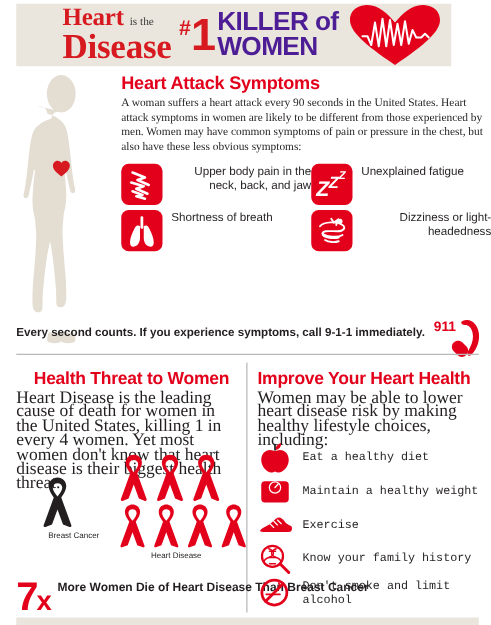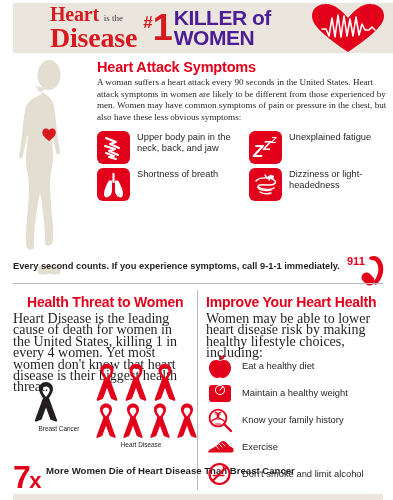--- a/index.html
+++ b/index.html
@@ -6,21 +6,21 @@
   html, body {
     width: 393px; height: 500px;
     background: #ffffff;
     font-family: "Liberation Sans", sans-serif;
     overflow: hidden;
   }
   .page { position: relative; width: 393px; height: 500px; background:#fff; }
 
   
   .header {
-    position: absolute; left: 13px; top: 3px; width: 380px; height: 50px;
+    position: absolute; left: 13px; top: 3px; width: 348px; height: 50px;
     background: #eae5dd;
   }
   .hdr-inner {
     position: absolute; left: 0; top: 0; right:0; bottom:0;
     display: flex; align-items: center;
   }
   .hdr-left {
     margin-left: 37px;
     font-family: "Liberation Serif", serif;
     color: #d71920;
@@ -70,21 +70,21 @@
   .symp-row { display:flex; margin-bottom:4px; }
   .symp-cell { display:flex; align-items:flex-start; }
   .symp-cell.c1 { width:152px; }
   .symp-cell.c2 { width:144px; }
   .ico {
     width:33px; height:33px; border-radius:6px; background:#e3001b;
     flex: 0 0 33px; position:relative;
   }
   .symp-label {
     font-size:9.3px; line-height:11px; color:#231f20; margin-left:7px;
-    padding-top:1px; font-family:"Liberation Sans", sans-serif;
+    padding-top:1px; font-family:"Liberation Sans", sans-serif;text-align:right;
   }
 
   
   .callbar {
     position:absolute; left:13px; top:261px; width:330px;
     font-size:9.3px; font-weight:700; color:#231f20;
   }
   .phone911 { position:absolute; left:346px; top:252px; width:44px; height:38px; }
 
   .hr-main {
@@ -130,21 +130,21 @@
   .sevenx .big .x { font-size:22px; }
   .sevenx .txt {
     font-size:9.6px; font-weight:700; color:#231f20; line-height:11.4px;
     margin-left:6px; padding-top:2px;
   }
 
   
   .imp-list { position:absolute; left:206px; top:352px; width:185px; }
   .imp-item { display:flex; align-items:center; height:27px; margin-bottom:0px; }
   .imp-ico { width:28px; height:26px; flex:0 0 28px; position:relative; }
-  .imp-label { font-size:9.4px; color:#231f20; margin-left:8px; }
+  .imp-label { font-size:9.4px; color:#231f20; margin-left:8px;font-family:Liberation Mono, monospace; }
 
   .bottom-strip {
     position:absolute; left:13px; top:494px; width:370px; height:6px;
     background:#eae5dd;
   }
   svg { display:block; overflow:visible; }
 </style>
 </head>
 <body>
 
@@ -333,51 +333,51 @@
           <circle cx="14" cy="10" r="4" fill="#e3001b"></circle>
           <line x1="14" y1="10" x2="16.5" y2="7.2" stroke="#ffffff" stroke-width="1.1" stroke-linecap="round"></line>
         </svg>
       </div>
       <div class="imp-label">Maintain a healthy weight</div>
     </div>
 
     <div class="imp-item">
       <div class="imp-ico">
         <svg viewBox="0 0 28 26" width="28" height="26">
+          <path d="M2 19 c0 -2 1 -3 3 -4 c3 -1.4 6 -3.4 8 -5.4 c1.4 -1.4 2.6 -2.6 4 -2.6 c2 0 3.4 1.4 4.6 3 c1.2 1.6 2.6 2.8 4.4 3.4 c1.4 0.5 1.6 1.5 1.6 2.6 c0 1.6 -1 2.6 -2.8 2.6 l-20.4 0 c-1.6 0 -2.4 -0.6 -2.4 -1.6 Z" fill="#e3001b"></path>
+          <g stroke="#ffffff" stroke-width="0.9" stroke-linecap="round">
+            <line x1="10" y1="12" x2="13" y2="15"></line>
+            <line x1="13" y1="10" x2="16" y2="13"></line>
+            <line x1="16" y1="9" x2="19" y2="12"></line>
+          </g>
+        </svg>
+      </div>
+      <div class="imp-label">Exercise</div>
+    </div>
+
+    <div class="imp-item">
+      <div class="imp-ico">
+        <svg viewBox="0 0 28 26" width="28" height="26">
           <circle cx="12" cy="11" r="8.4" fill="none" stroke="#e3001b" stroke-width="1.8"></circle>
           <line x1="18" y1="17" x2="25" y2="24" stroke="#e3001b" stroke-width="2.4" stroke-linecap="round"></line>
           <g fill="none" stroke="#e3001b" stroke-width="1.2" stroke-linecap="round">
             <path d="M9 5 c5 2 5 5 0 7 c-5 2 -5 5 0 7"></path>
             <path d="M15 5 c-5 2 -5 5 0 7 c5 2 5 5 0 7"></path>
             <line x1="9.6" y1="7" x2="14.4" y2="7"></line>
             <line x1="9.6" y1="12" x2="14.4" y2="12"></line>
             <line x1="9.6" y1="17" x2="14.4" y2="17"></line>
           </g>
         </svg>
       </div>
       <div class="imp-label">Know your family history</div>
     </div>
 
     <div class="imp-item">
       <div class="imp-ico">
         <svg viewBox="0 0 28 26" width="28" height="26">
-          <path d="M2 19 c0 -2 1 -3 3 -4 c3 -1.4 6 -3.4 8 -5.4 c1.4 -1.4 2.6 -2.6 4 -2.6 c2 0 3.4 1.4 4.6 3 c1.2 1.6 2.6 2.8 4.4 3.4 c1.4 0.5 1.6 1.5 1.6 2.6 c0 1.6 -1 2.6 -2.8 2.6 l-20.4 0 c-1.6 0 -2.4 -0.6 -2.4 -1.6 Z" fill="#e3001b"></path>
-          <g stroke="#ffffff" stroke-width="0.9" stroke-linecap="round">
-            <line x1="10" y1="12" x2="13" y2="15"></line>
-            <line x1="13" y1="10" x2="16" y2="13"></line>
-            <line x1="16" y1="9" x2="19" y2="12"></line>
-          </g>
-        </svg>
-      </div>
-      <div class="imp-label">Exercise</div>
-    </div>
-
-    <div class="imp-item">
-      <div class="imp-ico">
-        <svg viewBox="0 0 28 26" width="28" height="26">
           <circle cx="13.5" cy="13" r="10" fill="none" stroke="#e3001b" stroke-width="2.2"></circle>
           <line x1="6.5" y1="20" x2="20.5" y2="6" stroke="#e3001b" stroke-width="2.2" stroke-linecap="round"></line>
           <g fill="none" stroke="#e3001b" stroke-width="1.3" stroke-linecap="round">
             <line x1="7" y1="14.5" x2="18" y2="14.5"></line>
             <path d="M16 10 c2 -1.4 2 -3 1 -4.6"></path>
           </g>
         </svg>
       </div>
       <div class="imp-label">Don't smoke and limit alcohol</div>
     </div>

